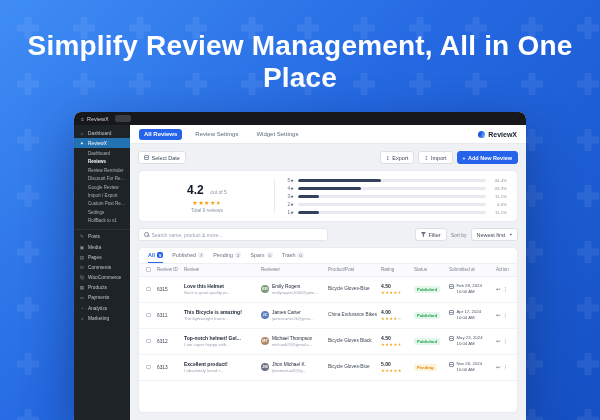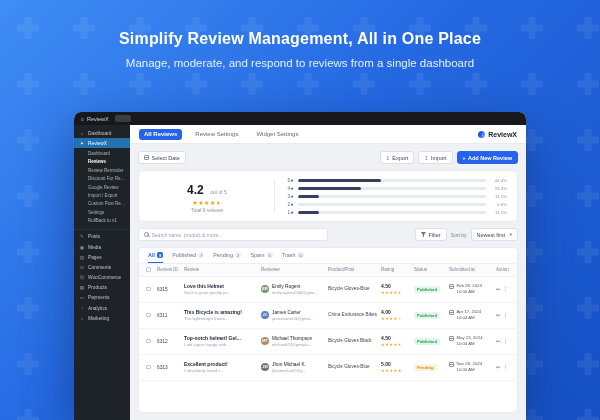--- a/index.html
+++ b/index.html
@@ -4,21 +4,21 @@
 <style>
   *{margin:0;padding:0;box-sizing:border-box}
   html,body{width:600px;height:420px;overflow:hidden}
   body{
     font-family:"Liberation Sans",sans-serif;
     position:relative;
     background:linear-gradient(135deg,#3f8df5 0%,#2569e2 45%,#1550c4 100%);
   }
   .bg-pattern{position:absolute;inset:0;display:block}
   .hero{position:relative;text-align:center;color:#fff;padding-top:30px;z-index:1}
-  .hero h1{font-size:16px;font-weight:bold;letter-spacing:.2px}
+  .hero h1{font-size:28px;font-weight:bold;letter-spacing:.2px}
   .hero p{font-size:11.5px;margin-top:9px;color:#e8f0ff;font-weight:normal}
 
   .window{position:absolute;left:50%;transform:translateX(-50%);top:112px;width:452px;height:308px;
     border-radius:7px 7px 0 0;overflow:hidden;background:#fff;display:flex;flex-direction:column;
     box-shadow:0 18px 50px rgba(8,28,80,.45);z-index:2}
   .titlebar{height:13px;background:#17181c;display:flex;align-items:center;gap:3px;padding:0 7px;
     color:#cfd2d8;font-size:5.5px;flex:0 0 auto}
   .tb-ic{font-size:5px;color:#9aa0a8}
   .tb-pill{width:16px;height:7px;background:#3a3d44;border-radius:2px;margin-left:3px}
   .app-body{flex:1;display:flex;min-height:0}
@@ -123,21 +123,20 @@
   <defs>
     <pattern id="plusPat" width="56" height="56" patternUnits="userSpaceOnUse">
       <path d="M28 17 V39 M17 28 H39" stroke="#ffffff" stroke-opacity="0.07" stroke-width="7" fill="none"></path>
     </pattern>
   </defs>
   <rect width="600" height="420" fill="url(#plusPat)"></rect>
 </svg>
 
 <div class="hero">
   <h1>Simplify Review Management, All in One Place</h1>
-  <p>Manage, moderate, and respond to reviews from a single dashboard</p>
 </div>
 
 <div class="window">
   <div class="titlebar">
     <span class="tb-ic">≡</span>
     <span>ReviewX</span>
     <span class="tb-pill"></span>
   </div>
 
   <div class="app-body">

